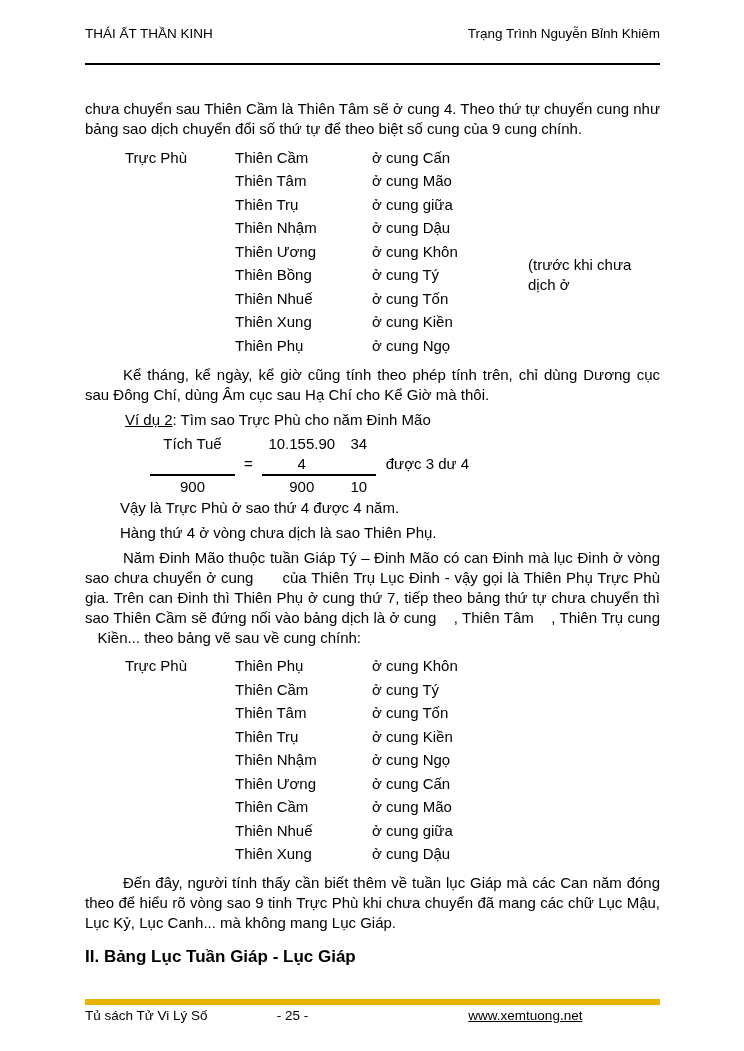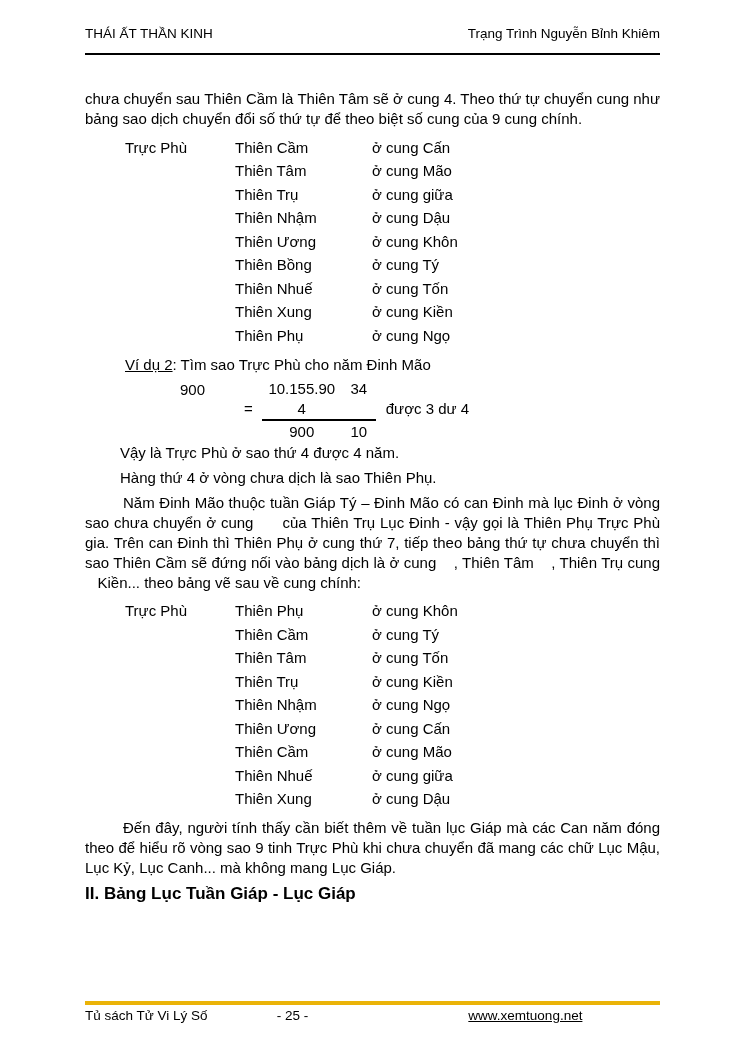--- a/index.html
+++ b/index.html
@@ -9,21 +9,21 @@
     margin:0 auto;
     background:#ffffff;
     color:#000;
     font-family:"Liberation Sans","DejaVu Sans",sans-serif;
     box-sizing:border-box;
     padding:0 84px 0 85px;
     overflow:hidden;
   }
   .page-header {
     display:flex; justify-content:space-between; align-items:flex-end;
-    padding-top:26px; padding-bottom:12px;
+    padding-top:26px; padding-bottom:22px;
     border-bottom:2px solid #000;
     font-size:13.5px;
   }
   .content { margin-top:34px; font-size:15px; line-height:20px; }
   .para { margin:0; text-align:justify; }
   .para.indent { text-indent:38px; }
   .para + .para { margin-top:5px; }
   .star-list { margin:7px 0 7px 40px; }
   .star-row { display:flex; height:23.5px; align-items:center;gap:40px; }
   .c-label { width:70px; }
@@ -45,26 +45,26 @@
   .frac2 { width:80px; }
   .frac3 { width:34px; }
   .op { padding-top:20px; line-height:20px; white-space:nowrap; }
   .op.eq  { margin:0 9px 0 9px; }
   .op.mid { margin:0 10px 0 12px; }
   .op.end { margin-left:10px; }
   .result-line { margin:2px 0 0 0; padding-left:35px; }
   .p3 { margin-top:6px; }
   .p4 { }
   .section-heading {
-    margin:6px 0 0 0;
+    margin:14px 0 0 0;
     font-size:17px; font-weight:bold;
   }
   .page-footer {
     position:absolute; left:85px; right:84px; bottom:28px;
-    border-top:4px solid #eab308;
+    border-top:6px solid #eab308;
     padding-top:3px;
     display:flex; align-items:flex-start;
     font-size:13.5px;
   }
   .footer-left   { flex:1; text-align:left; }
   .footer-center { flex:1; text-align:left; }
   .footer-right  { flex:1; }
   .footer-link { text-decoration:underline; color:#000; cursor:pointer; }
 </style>
 </head>
@@ -109,20 +109,21 @@
       <div class="star-row">
           <span class="c-label"></span>
           <span class="c-star">Thiên Ương</span>
           <span class="c-cung">ở cung Khôn</span>
           <span class="c-note"></span>
         </div>
       <div class="star-row">
           <span class="c-label"></span>
           <span class="c-star">Thiên Bồng</span>
           <span class="c-cung">ở cung Tý</span>
+          <span class="c-note">(trước khi chưa dịch ở</span>
         </div>
       <div class="star-row">
           <span class="c-label"></span>
           <span class="c-star">Thiên Nhuế</span>
           <span class="c-cung">ở cung Tốn</span>
           <span class="c-note"></span>
         </div>
       <div class="star-row">
           <span class="c-label"></span>
           <span class="c-star">Thiên Xung</span>
@@ -130,25 +131,29 @@
           <span class="c-note"></span>
         </div>
       <div class="star-row">
           <span class="c-label"></span>
           <span class="c-star">Thiên Phụ</span>
           <span class="c-cung">ở cung Ngọ</span>
           <span class="c-note"></span>
         </div>
     </div>
 
+    <p class="para indent">Kể tháng, kể ngày, kể giờ cũng tính theo phép tính trên, chỉ dùng Dương cục sau Đông Chí, dùng Âm cục sau Hạ Chí cho Kể Giờ mà thôi.</p>
 
     <p class="para example-line"><span class="underline">Ví dụ 2</span><span>: Tìm sao Trực Phù cho năm Đinh Mão</span></p>
 
     <div class="formula">
       <div class="frac frac1">
+        <div class="num">
+            <span>Tích Tuế</span>
+          </div>
         <div class="den">900</div>
       </div>
       <div class="op eq">=</div>
       <div class="frac frac2">
         <div class="num">
             <span>10.155.90</span>
             <span>4</span>
           </div>
         <div class="den">900</div>
       </div>

